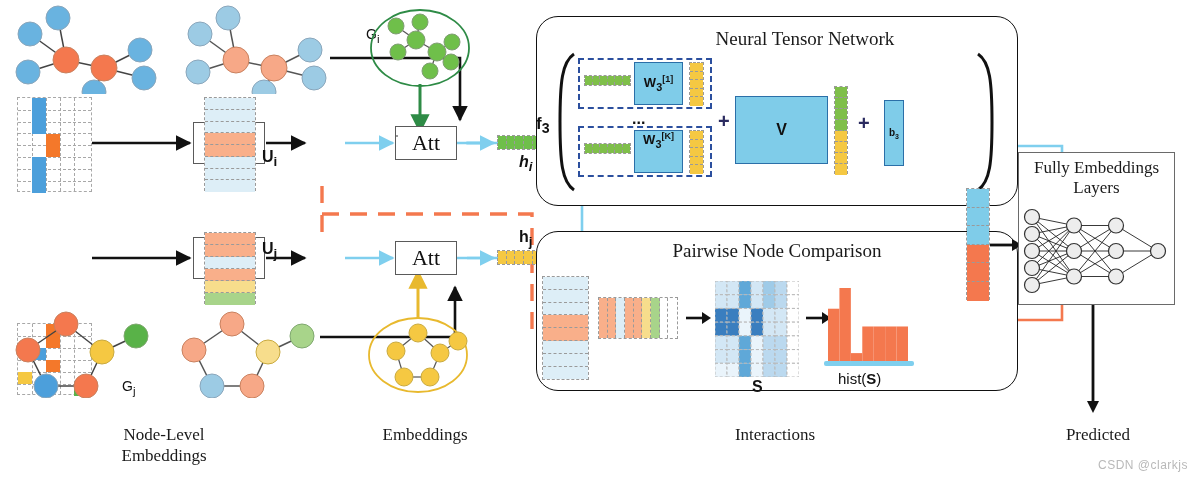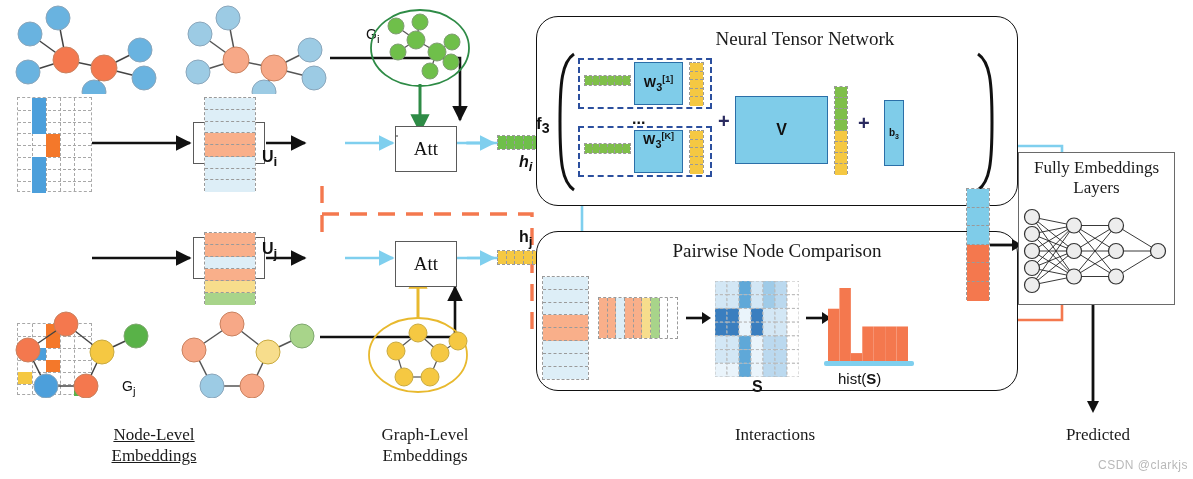--- a/index.html
+++ b/index.html
@@ -12,22 +12,22 @@
   .abs { position:absolute; }
 
   
   .caption { font-family:"Liberation Serif", serif; font-size:17px; color:#1a1a1a;
              text-align:center; line-height:1.25; }
   .mathlbl { font-family:"Liberation Sans", sans-serif; font-weight:bold;
              font-size:16px; color:#111; }
   .boxtitle { font-family:"Liberation Serif", serif; font-size:19px; color:#1a1a1a;
               text-align:center; }
   .gsub { font-family:"Liberation Sans", sans-serif; font-size:14px; color:#111; }
-  .attbox { width:62px; height:46px; border:1.6px solid #5a5a5a; background:#fff;
-            font-family:"Liberation Serif", serif; font-size:19px; color:#111;
+  .attbox { width:62px; height:34px; border:1.6px solid #5a5a5a; background:#fff;
+            font-family:"Liberation Serif", serif; font-size:22px; color:#111;
             display:flex; align-items:center; justify-content:center; }
   .gcnbox { width:72px; height:42px; border:1.6px solid #5a5a5a; background:#fff;
             font-family:"Liberation Serif", serif; font-size:19px; color:#111;
             display:flex; align-items:center; justify-content:center; }
   .watermark { font-family:"Liberation Sans", sans-serif; font-size:12px;
                color:#b9b9b9; letter-spacing:.5px; }
 
   
   .panel { border:1.8px solid #111; border-radius:22px; background:#fff; }
 
@@ -243,21 +243,21 @@
     <line x1="72" y1="78" x2="88" y2="44" stroke="#555" stroke-width="1.5"></line>
     <line x1="88" y1="44" x2="122" y2="28" stroke="#555" stroke-width="1.5"></line>
     <circle cx="52" cy="16" r="12" fill="#F7A887" stroke="#c9815f" stroke-width="1"></circle>
     <circle cx="14" cy="42" r="12" fill="#F7A887" stroke="#c9815f" stroke-width="1"></circle>
     <circle cx="32" cy="78" r="12" fill="#9CCBE4" stroke="#8aa6bb" stroke-width="1"></circle>
     <circle cx="72" cy="78" r="12" fill="#F7A887" stroke="#c9815f" stroke-width="1"></circle>
     <circle cx="88" cy="44" r="12" fill="#F7DD8C" stroke="#c9aa3f" stroke-width="1"></circle>
     <circle cx="122" cy="28" r="12" fill="#A8D48A" stroke="#7fa86f" stroke-width="1"></circle>
   </svg>
 
-  <div class="abs caption" style="left:79px;top:424px;width:150px;text-decoration:underline;">
+  <div class="abs caption" style="left:89px;top:424px;width:150px;">
     <div>Node-Level</div>
     <div>Embeddings</div>
   </div>
 
   <div class="abs attbox" style="left:395px;top:126px;">Att</div>
   <div class="abs attbox" style="left:395px;top:241px;">Att</div>
 
   <svg class="abs" style="left:368px;top:8px;" width="104" height="80">
     <ellipse cx="52" cy="40" rx="49" ry="38" fill="none" stroke="#2E8B46" stroke-width="1.8"></ellipse>
     <line x1="48" y1="32" x2="28" y2="18" stroke="#555" stroke-width="1.2"></line>
@@ -315,21 +315,20 @@
     <line x1="74" y1="38" x2="92" y2="26" stroke="#555" stroke-width="1.2"></line>
     <circle cx="52" cy="18" r="9" fill="#F5C842" stroke="#c9aa3f" stroke-width="1"></circle>
     <circle cx="30" cy="36" r="9" fill="#F5C842" stroke="#c9aa3f" stroke-width="1"></circle>
     <circle cx="38" cy="62" r="9" fill="#F5C842" stroke="#c9aa3f" stroke-width="1"></circle>
     <circle cx="64" cy="62" r="9" fill="#F5C842" stroke="#c9aa3f" stroke-width="1"></circle>
     <circle cx="74" cy="38" r="9" fill="#F5C842" stroke="#c9aa3f" stroke-width="1"></circle>
     <circle cx="92" cy="26" r="9" fill="#F5C842" stroke="#c9aa3f" stroke-width="1"></circle>
   </svg>
 
   <div class="abs caption" style="left:340px;top:424px;width:170px;">
-    <div>Graph-Level</div>
     <div>Embeddings</div>
   </div>
 
   <div class="abs panel" style="left:536px;top:16px;width:482px;height:190px;"></div>
   <div class="abs boxtitle" style="left:584px;top:28px;width:442px;">Neural Tensor Network</div>
 
   <div class="abs mathlbl" style="left:536px;top:114px;font-size:17px;">
     <span>f</span><sub>3</sub>
   </div>
 

